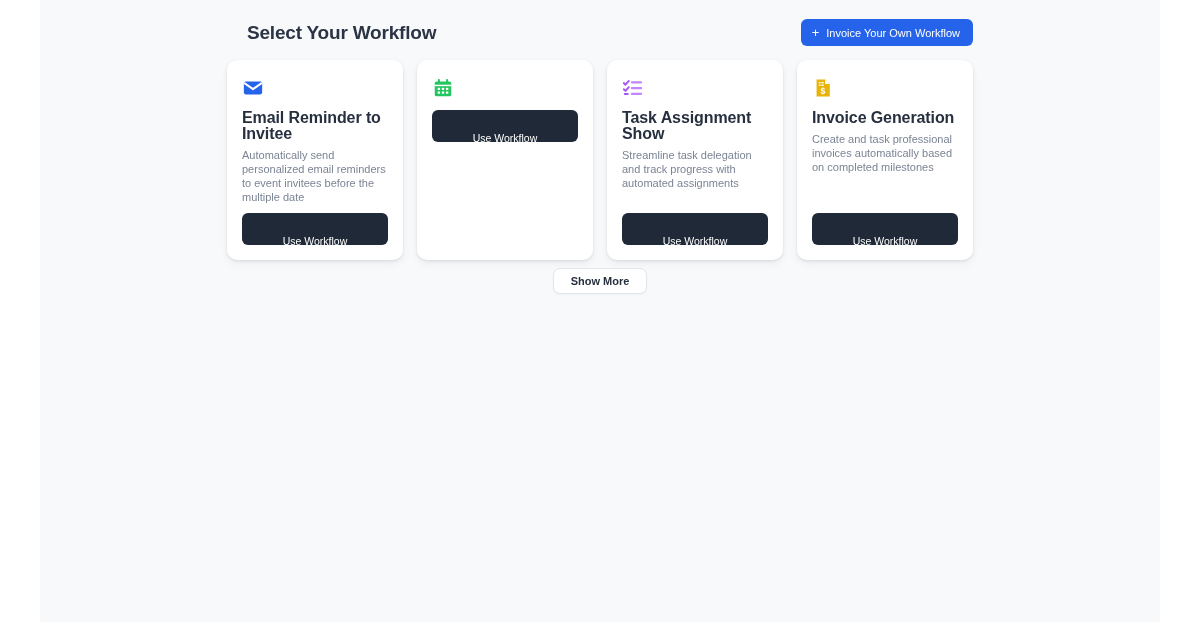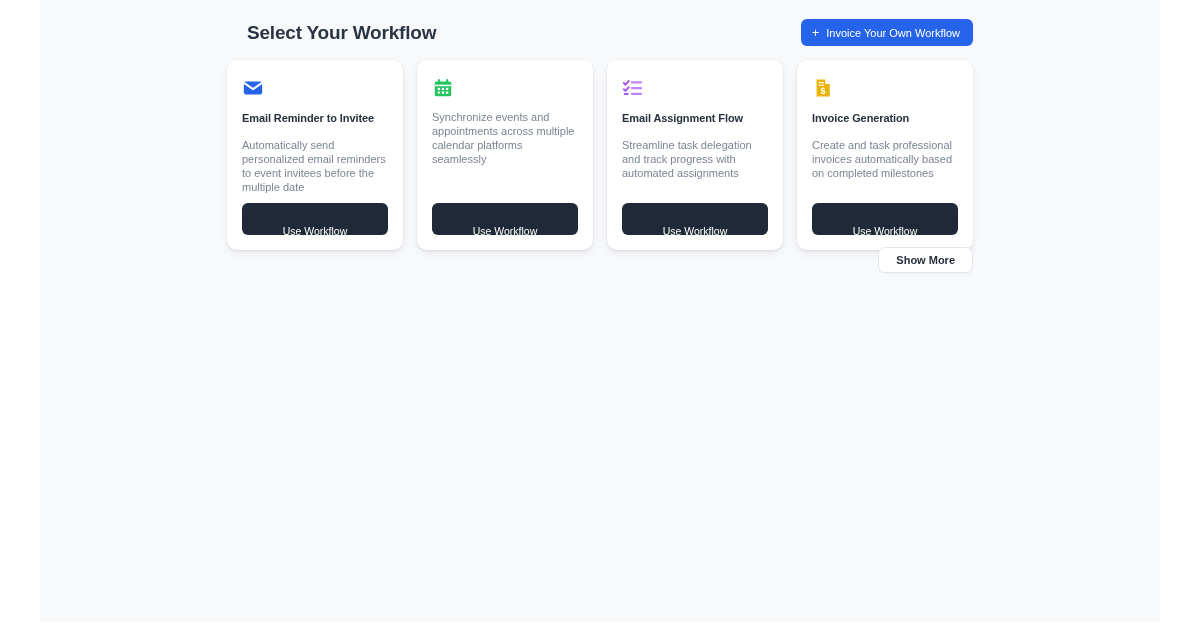--- a/index.html
+++ b/index.html
@@ -97,26 +97,26 @@
   }
 
   .card-icon {
     width: 22px;
     height: 22px;
     margin-bottom: 11px;
   }
   .card-icon svg { display: block; }
 
   .card-title {
-    font-size: 11px;
+    font-size: 16px;
     font-weight: bold;
     color: #27303f;
     line-height: 16px;
     letter-spacing: -0.1px;
-    margin-bottom: 12px;
+    margin-bottom: 6px;
   }
 
   .card-desc {
     font-size: 11px;
     color: #7b8494;
     line-height: 14px;
     margin-bottom: 9px;
     flex-grow: 1;
   }
 
@@ -133,24 +133,24 @@
     font-weight: normal;
     cursor: pointer;
     line-height: 24px;
     padding: 16px;
   }
 
   
   .showmore-wrap {
     position: absolute;
     left: 0;
-    top: 247px;
-    width: 746px;
-    display: flex;
-    justify-content: flex-end;
+    top: 268px;
+    width: 746px;
+    display: flex;
+    justify-content: center;
   }
 
   .showmore-btn {
     height: 26px;
     padding: 0 17px;
     background: #ffffff;
     border: 1px solid #e3e6ec;
     border-radius: 7px;
     color: #27303f;
     font-family: "Liberation Sans", sans-serif;
@@ -197,36 +197,35 @@
             <rect x="15.4" y="2.2" width="2.2" height="4" rx="1" fill="#22c55e"></rect>
             <rect x="3" y="8.4" width="18" height="1.6" fill="#ffffff"></rect>
             <rect x="6.2" y="11.8" width="2.6" height="2.4" fill="#ffffff"></rect>
             <rect x="10.7" y="11.8" width="2.6" height="2.4" fill="#ffffff"></rect>
             <rect x="15.2" y="11.8" width="2.6" height="2.4" fill="#ffffff"></rect>
             <rect x="6.2" y="15.8" width="2.6" height="2.4" fill="#ffffff"></rect>
             <rect x="10.7" y="15.8" width="2.6" height="2.4" fill="#ffffff"></rect>
             <rect x="15.2" y="15.8" width="2.6" height="2.4" fill="#ffffff"></rect>
           </svg>
         </div>
-        <div class="card-desc">Synchronize events and appointments across multiple calendar platforms seamlessly</div>
         <button class="use-btn">Use Workflow</button>
       </div>
 
       <div class="card">
         <div class="card-icon">
           <svg width="22" height="22" viewBox="0 0 24 24">
             <path d="M2 6.6l1.8 1.8L7.4 4.3" fill="none" stroke="#a855f7" stroke-width="2.1" stroke-linecap="round" stroke-linejoin="round"></path>
             <path d="M2 13.4l1.8 1.8 3.6-4.1" fill="none" stroke="#a855f7" stroke-width="2.1" stroke-linecap="round" stroke-linejoin="round"></path>
             <rect x="9.6" y="4.6" width="12.4" height="2.4" rx="1.2" fill="#c084fc"></rect>
             <rect x="9.6" y="11" width="12.4" height="2.4" rx="1.2" fill="#c084fc"></rect>
             <rect x="9.6" y="17.2" width="12.4" height="2.4" rx="1.2" fill="#c084fc"></rect>
             <rect x="2" y="17.4" width="5.4" height="2.2" rx="1.1" fill="#a855f7"></rect>
           </svg>
         </div>
-        <div class="card-title">Email Assignment Flow</div>
+        <div class="card-title">Task Assignment Show</div>
         <div class="card-desc">Streamline task delegation and track progress with automated assignments</div>
         <button class="use-btn">Use Workflow</button>
       </div>
 
       <div class="card">
         <div class="card-icon">
           <svg width="22" height="22" viewBox="0 0 24 24">
             <path d="M5 2.6h9.4L19.4 7.6V21.4H5z" fill="#eab308"></path>
             <path d="M14.4 2.6v5h5z" fill="#ffffff"></path>
             <rect x="7.4" y="5.4" width="2" height="1.5" fill="#ffffff"></rect>

